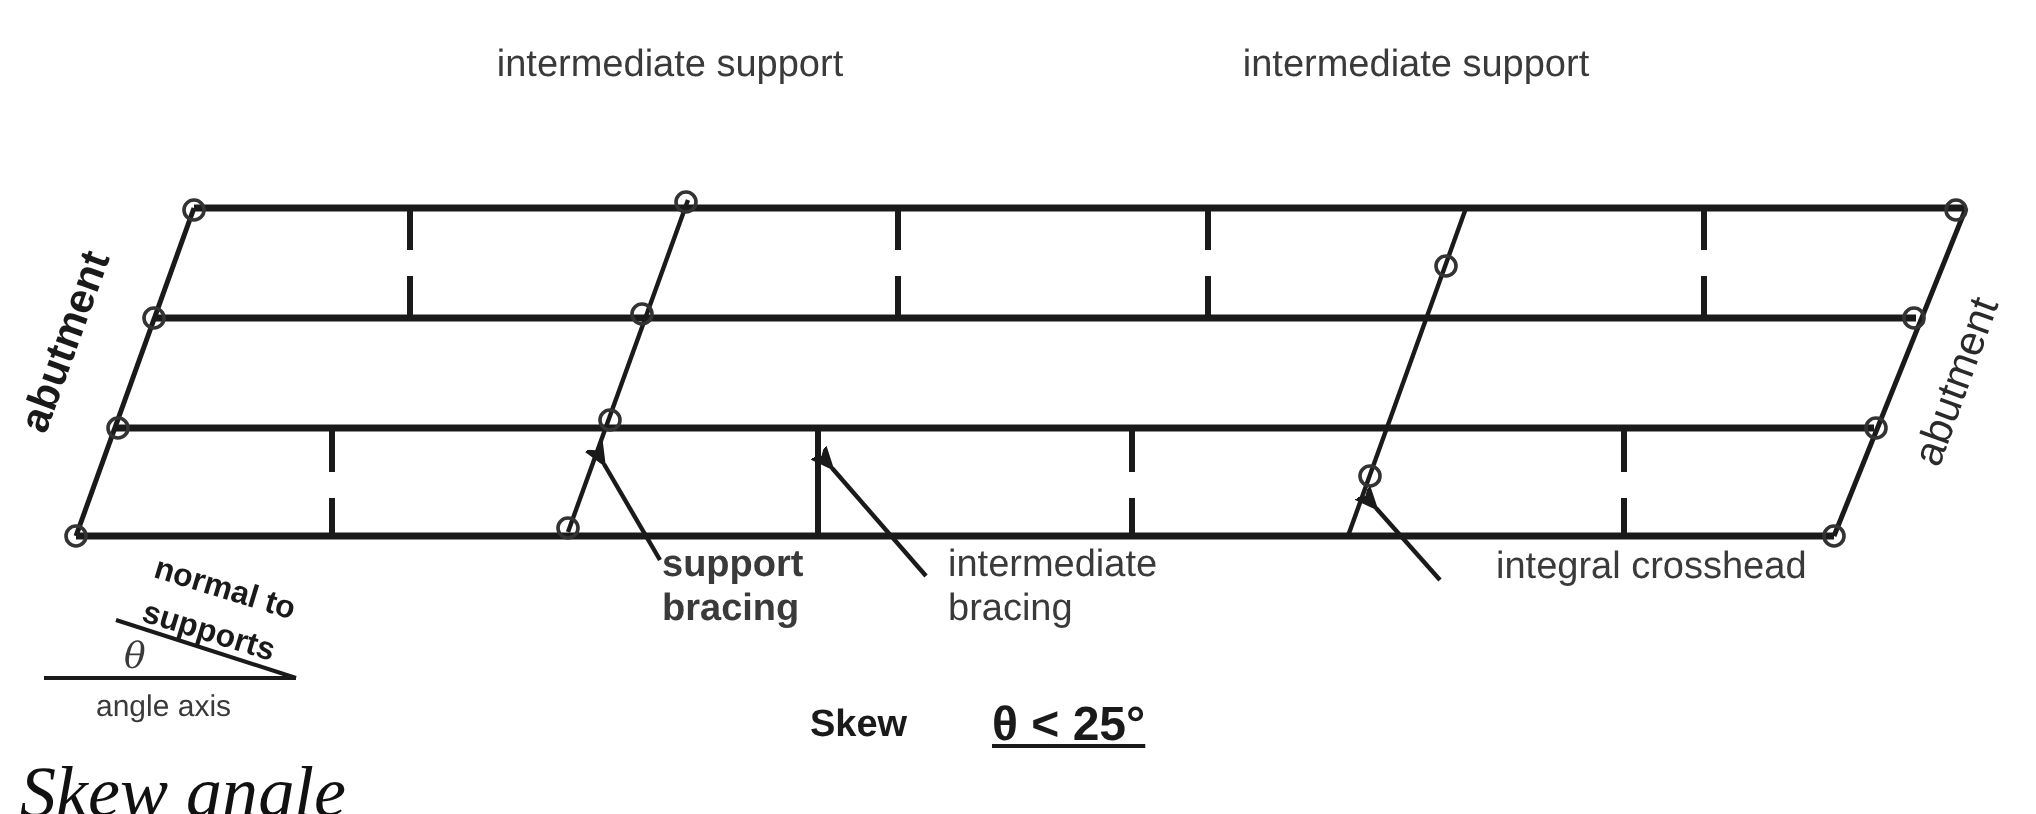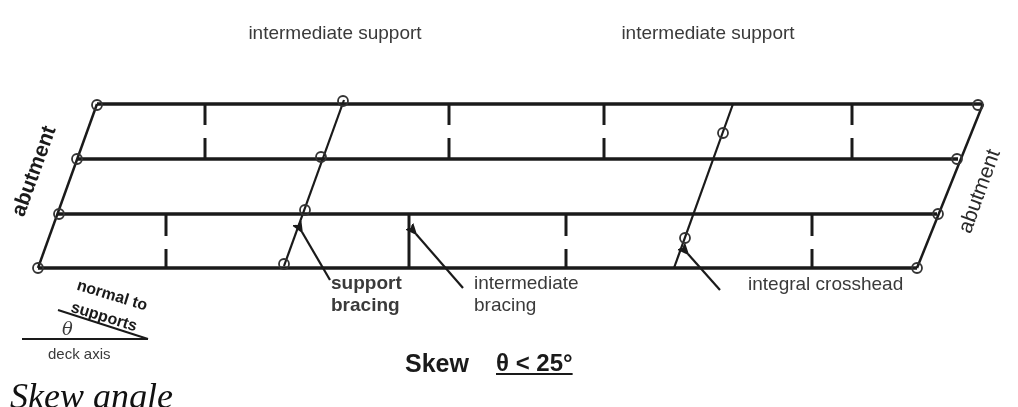--- a/index.html
+++ b/index.html
@@ -106,19 +106,19 @@
   </div>
   <div class="lbl" style="left:474px; top:272px;">
     <div>intermediate</div>
     <div>bracing</div>
   </div>
   <div class="lbl" style="left:724px; top:273px;margin-left:24px;">integral crosshead</div>
 
   <div class="lbl bold" style="left:80px; top:276px; font-size:16px; line-height:18px; transform: rotate(17deg); transform-origin: left top;">normal to</div>
   <div class="lbl bold" style="left:74px; top:298px; font-size:16px; line-height:18px; transform: rotate(17deg); transform-origin: left top;">supports</div>
   <div class="lbl" style="left:62px; top:318px; font-size:18px; font-style:italic; font-family:'DejaVu Serif', serif;">θ</div>
-  <div class="lbl" style="left:48px; top:343px; font-size:15px;">deck axis</div>
+  <div class="lbl" style="left:48px; top:343px; font-size:15px;">angle axis</div>
 
-  <div class="lbl bold" style="left:405px; top:352px; font-size:25px;text-align:center;">Skew</div>
+  <div class="lbl bold" style="left:405px; top:352px; font-size:19px;text-align:center;">Skew</div>
   <div class="lbl bold" style="left:496px; top:352px; font-size:24px;text-decoration:underline;">θ &lt; 25°</div>
 
   <div class="caption">Skew angle</div>
 </div>
 
 </body></html>

